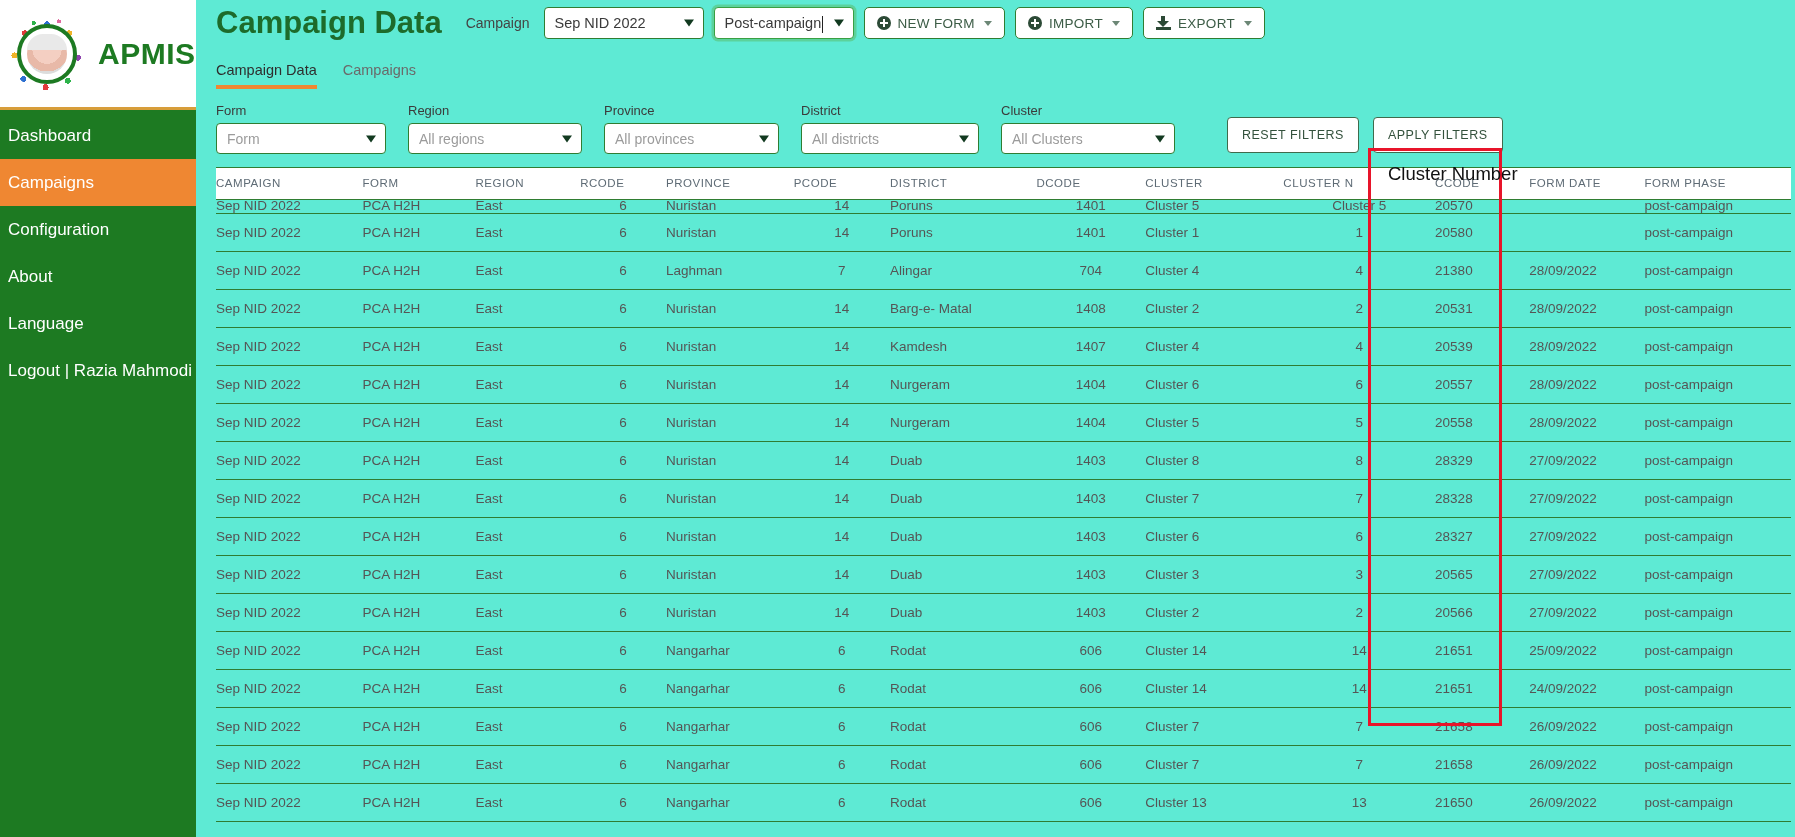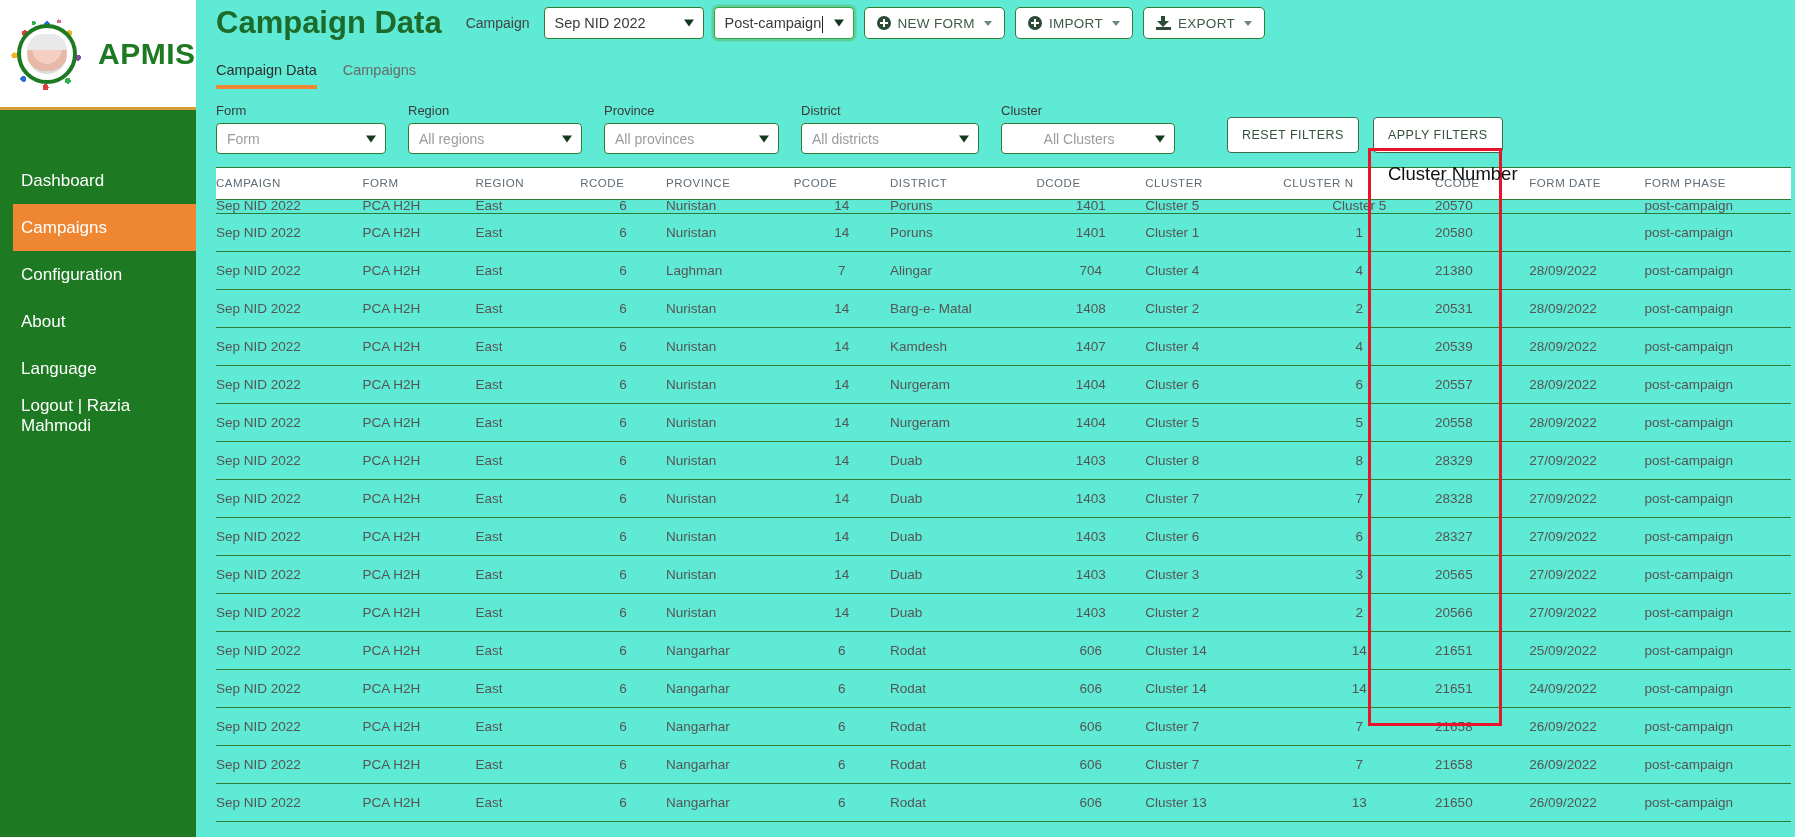--- a/index.html
+++ b/index.html
@@ -10,21 +10,21 @@
     background: #ffffff;
     font-family: "Liberation Sans", sans-serif;
     color: #333;
   }
   #app { display: flex; width: 1795px; height: 837px; position: relative; }
 
   
   .sidebar {
     width: 196px; min-width: 196px; height: 837px;
     background: #1d7a22;
-    display: flex; flex-direction: column; gap: 32px;
+    display: flex; flex-direction: column;
   }
   .brand {
     height: 110px; background: #ffffff;
     display: flex; align-items: center; gap: 14px;
     padding-left: 10px;
     border-bottom: 3px solid #d79d3a;
   }
   .logo {
     width: 74px; height: 74px; border-radius: 50%;
     position: relative; flex: 0 0 auto;
@@ -53,21 +53,21 @@
     background: radial-gradient(circle at 50% 38%, #f4cfc2 0 46%, #e8b9a8 46% 70%, #dcdcdc 70% 100%);
   }
   .logo .cap {
     position: absolute; left: 17px; right: 17px; top: 17px; height: 16px;
     background: #e9e9e9; border-radius: 20px 20px 0 0;
   }
   .brand-title {
     font-size: 30px; font-weight: bold; color: #1d7a22;
     letter-spacing: 0.5px;
   }
-  .nav { flex: 1; padding-top: 15px; margin-left: 13px; }
+  .nav { flex: 1; padding-top: 2px; }
   .nav-item {
     height: 47px; display: flex; align-items: center;
     padding-left: 8px; color: #ffffff; font-size: 17px;
     cursor: pointer;
   }
   .nav-item.active { background: #ef8732; }
 
   
   .main {
     flex: 1; height: 837px; position: relative;
@@ -163,21 +163,21 @@
   }
   .filter-sel .chev2 {
     position: absolute; right: 9px; top: 50%; transform: translateY(-50%);
     width: 0; height: 0; border-left: 5.5px solid transparent;
     border-right: 5.5px solid transparent; border-top: 7px solid #123a20;
   }
   .fw-form     { width: 170px; }
   .fw-region   { width: 174px; }
   .fw-province { width: 175px; }
   .fw-district { width: 178px; }
-  .fw-cluster  { width: 174px; justify-content: center; }
+  .fw-cluster  { width: 174px; }
   .filter-actions { display: flex; gap: 14px; padding-bottom: 1px; margin-left: 30px; }
   .flat-btn {
     height: 36px; border: 1.5px solid #3f6b4c; border-radius: 4px;
     background: #fff; color: #33513c; font-size: 12.5px;
     padding: 0 14px; display: inline-flex; align-items: center;
     letter-spacing: .5px; cursor: pointer; white-space: nowrap;
   }
 
   
   .table-wrap { margin-top: 13px; padding-left: 10px; position: relative; }

